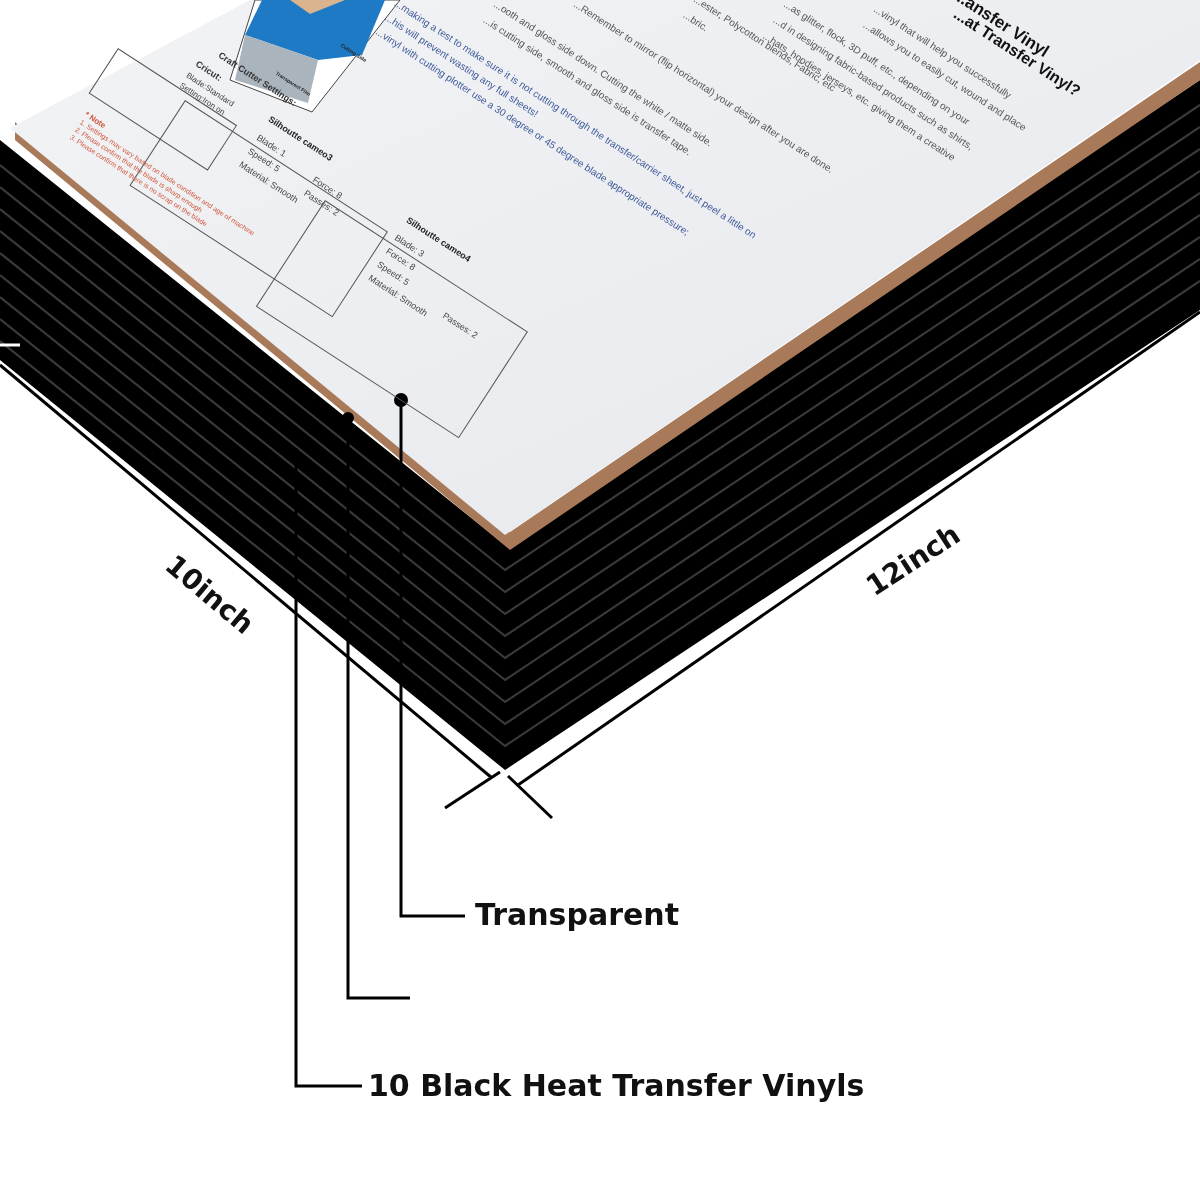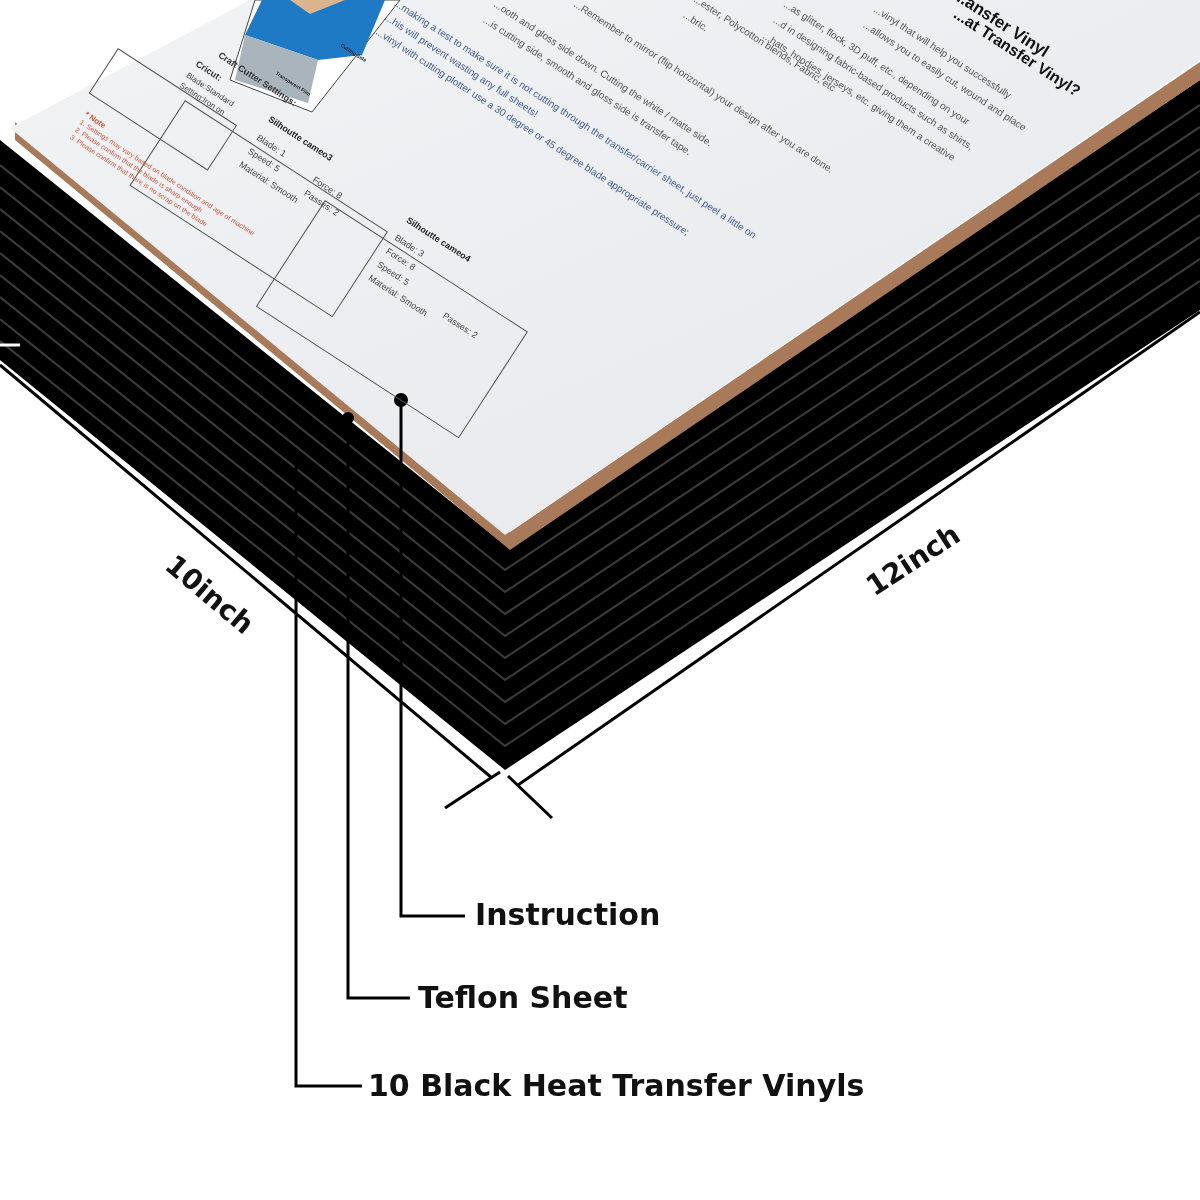--- a/index.html
+++ b/index.html
@@ -156,16 +156,15 @@
   <div class="sheet-text" style="left:88px;top:110px;transform:rotate(33deg);font-size:7px;color:#d2553a;line-height:9px;">
     <div style="font-weight:bold;font-size:8px;">* Note</div>
     <div>1. Settings may vary based on blade condition and age of machine</div>
     <div>2. Please confirm that the blade is sharp enough</div>
     <div>3. Please confirm that there is no scrap on the blade</div>
   </div>
 
   <div class="dim-label" style="left:180px;top:548px;transform:rotate(40deg);">10inch</div>
   <div class="dim-label" style="left:860px;top:575px;transform:rotate(-33deg);">12inch</div>
 
-  <div class="label" style="left:475px;top:897px;font-size:30px;">Instruction</div>
-  <div class="label" style="left:418px;top:980px;font-size:30px;">Teflon Sheet</div>
+  <div class="label" style="left:475px;top:897px;font-size:30px;">Transparent</div>
   <div class="label" style="left:368px;top:1068px;font-size:30px;text-align:right;">10 Black Heat Transfer Vinyls</div>
 </div>
 
 </body></html>

